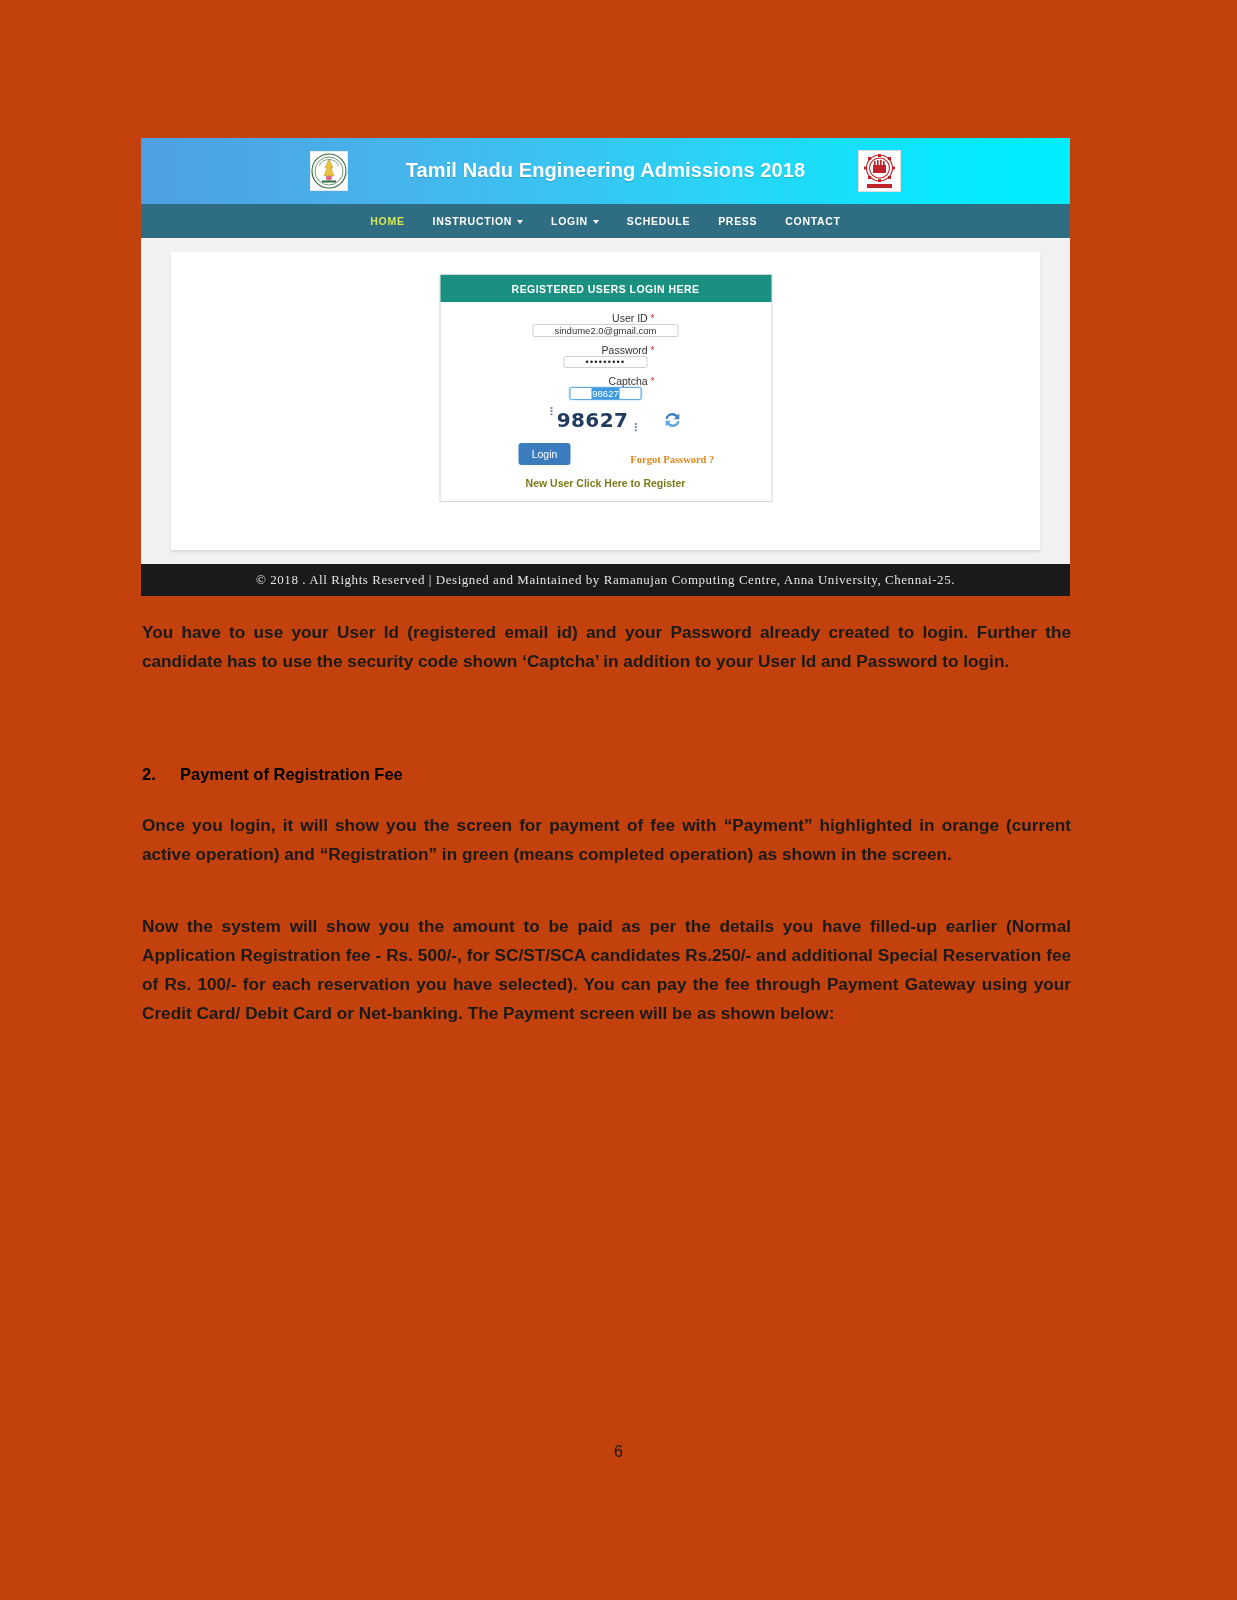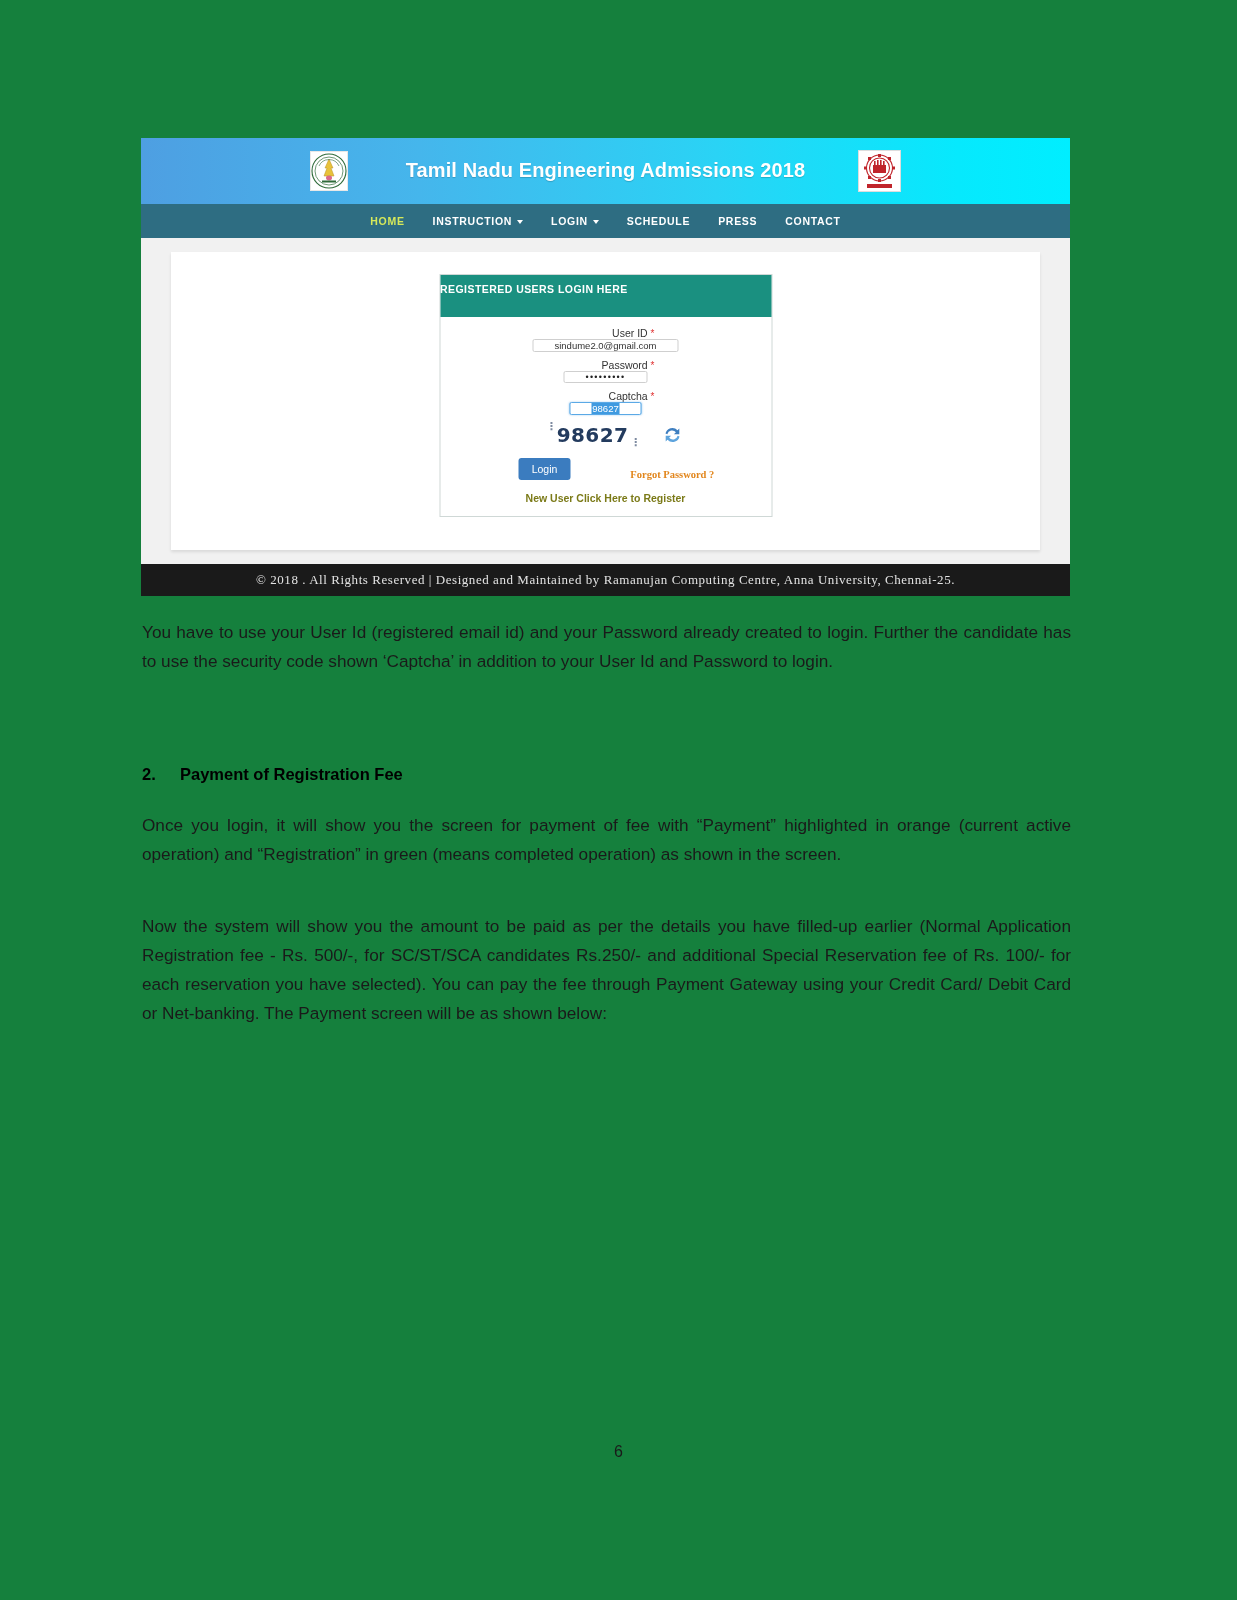--- a/index.html
+++ b/index.html
@@ -14,21 +14,21 @@
     color: #000000;
     position: relative;
     overflow: hidden;
   }
 
   .page {
     position: absolute;
     left: 0; top: 0;
     width: 1237px;
     height: 1600px;
-    background: #15803d;
+    background: #c2410c;
   }
 
   
   .shot {
     position: absolute;
     left: 141px;
     top: 138px;
     width: 929px;
     height: 458px;
     background: #ffffff;
@@ -129,21 +129,22 @@
     border: 1px solid #cfd8d6;
     background: #ffffff;
     box-sizing: border-box;
   }
   .login-title {
     background: #1a9080;
     color: #ffffff;
     font-size: 10.5px;
     font-weight: bold;
     letter-spacing: 0.45px;
-    padding: 8px 0 22px 0;
+    text-align: center;
+    padding: 8px 0 7px 0;
   }
   .login-form {
     padding: 10px 10px 12px 10px;
   }
   .form-row {
     display: flex;
     align-items: center;
     margin-bottom: 7px;
     flex-direction: column;
   }
@@ -255,20 +256,21 @@
   .doc-text {
     position: absolute;
     left: 142px;
     width: 929px;
     font-family: "Liberation Sans", sans-serif;
     font-size: 17.2px;
     line-height: 29px;
     color: #1a1a1a;
     text-align: justify;
     text-justify: inter-word;
+    font-weight: bold;
   }
   .p1 { top: 618px; }
   .heading {
     position: absolute;
     left: 142px;
     top: 765px;
     width: 929px;
     font-size: 16.5px;
     font-weight: bold;
     color: #000000;

